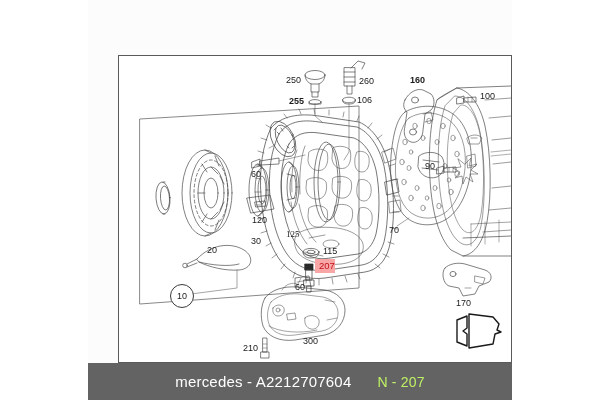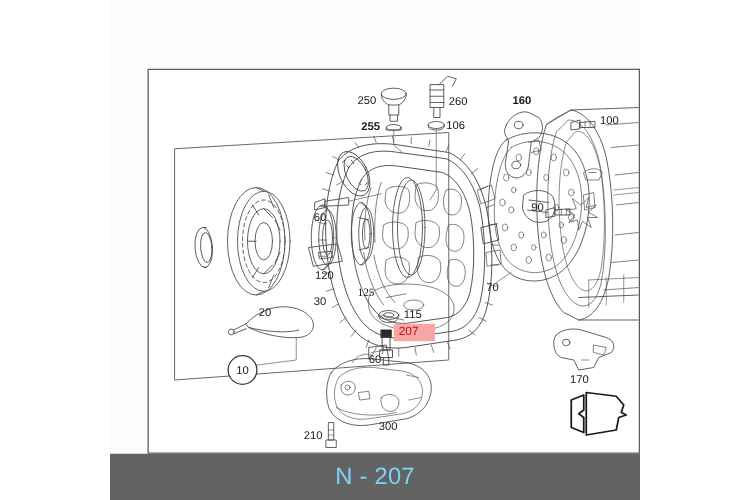--- a/index.html
+++ b/index.html
@@ -29,32 +29,32 @@
   .footer{
     position:absolute;left:88px;top:363px;width:424px;height:37px;
     background:#636363;
     display:flex;align-items:center;justify-content:center;
     gap:26px;
   }
   .footer .brand{
     color:#ffffff;font-size:15px;letter-spacing:.2px;white-space:nowrap;
   }
   .footer .sheet{
-    color:#7dd3fc;font-size:19px;letter-spacing:.2px;white-space:nowrap;
+    color:#bef264;font-size:14px;letter-spacing:.2px;white-space:nowrap;
   }
 
   
   .lbl{
     position:absolute;font-size:9px;color:#1a1a1a;
     font-family:"Liberation Sans", sans-serif;
     white-space:nowrap;line-height:1;
   }
   .lbl.hl{
     color:#c0111a;background:#f9a6a6;
-    padding:2px 13px 2px 4px;font-size:9.5px;text-align:right;
+    padding:2px 0 2px 4px;font-size:9.5px;text-align:right;
   }
   .lbl.circ{
     width:22px;height:22px;border:1px solid #3a3a3a;border-radius:50%;
     display:flex;align-items:center;justify-content:center;
     background:#ffffff;font-size:9px;
   }
 </style>
 </head>
 <body>
 
@@ -390,21 +390,21 @@
 
     <svg class="orient" width="60" height="46" viewBox="0 0 60 46" style="position:absolute;left:330px;top:252px;">
       <g fill="#ffffff" stroke="#1a1a1a" stroke-width="1.4" stroke-linejoin="round">
         <path d="M8 12 L18 8 L18 20 L14 23 L18 26 L18 38 L8 34 Z"></path>
         <path d="M20 6 L44 9 L50 16 L48 22 L52 24 L46 26 L44 36 L20 40 Z"></path>
       </g>
     </svg>
 
     <span class="lbl" style="left:45px;top:190px;margin-left:43px;">20</span>
     <span class="lbl" style="left:132px;top:181px;">30</span>
-    <span class="lbl circ" style="left:51px;top:228px;margin-left:12px;">10</span>
+    <span class="lbl circ" style="left:51px;top:228px;">10</span>
 
     <span class="lbl" style="left:167px;top:174px;font-family:Liberation Serif, serif;">125</span>
     <span class="lbl" style="left:167px;top:20px;">250</span>
     <span class="lbl" style="left:170px;top:41px;font-weight:bold;">255</span>
     <span class="lbl" style="left:240px;top:21px;">260</span>
     <span class="lbl" style="left:238px;top:40px;">106</span>
 
     <span class="lbl" style="left:132px;top:114px;">60</span>
     <span class="lbl" style="left:133px;top:160px;">120</span>
     <span class="lbl" style="left:176px;top:227px;">60</span>
@@ -416,16 +416,21 @@
     <span class="lbl" style="left:337px;top:243px;">170</span>
 
     <span class="lbl" style="left:204px;top:191px;">115</span>
     <span class="lbl hl" style="left:196px;top:203px;">207</span>
     <span class="lbl" style="left:184px;top:281px;">300</span>
     <span class="lbl" style="left:124px;top:288px;">210</span>
 
   </div>
 
   <div class="footer">
+    <span class="brand">
+      <span>mercedes</span>
+      <span>-</span>
+      <span>A2212707604</span>
+    </span>
     <span class="sheet">N - 207</span>
   </div>
 
 </div>
 
 </body></html>

